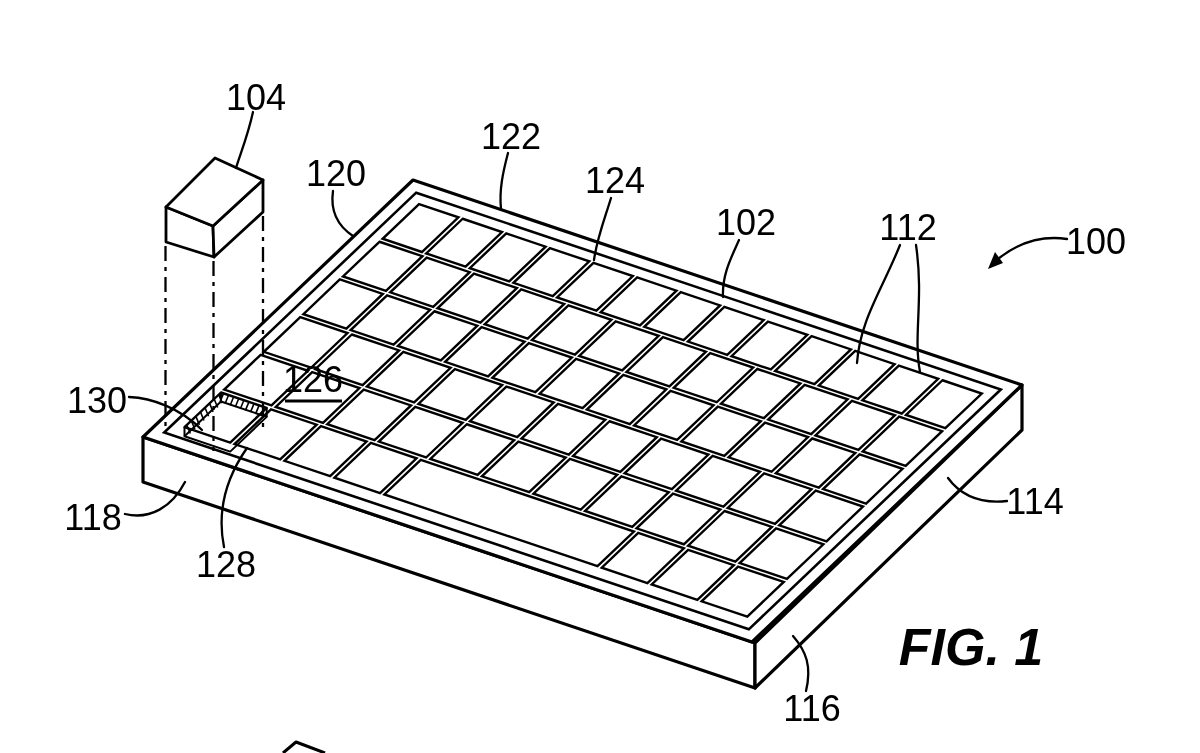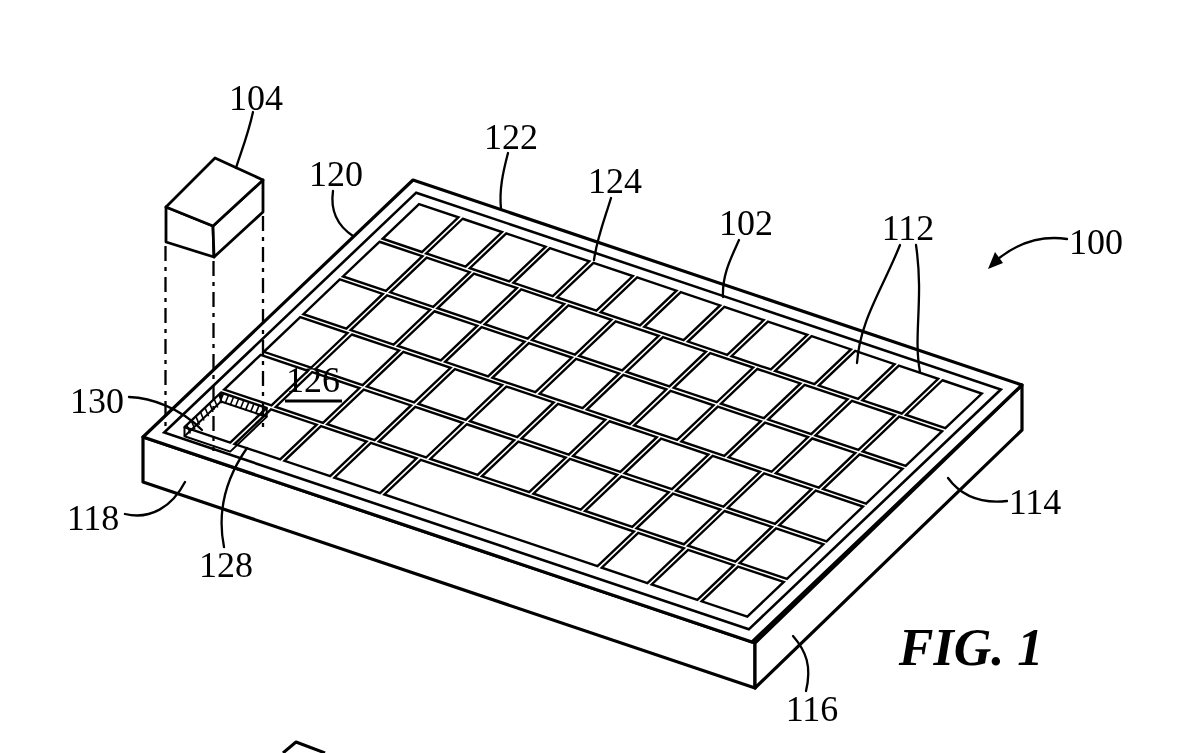--- a/index.html
+++ b/index.html
@@ -1,17 +1,17 @@
 <!DOCTYPE html>
 <html><head>
 <meta charset="utf-8">
 <style>
   html,body{margin:0;padding:0;background:#ffffff;}
   .page{position:relative;width:1200px;height:753px;background:#fff;overflow:hidden;
-        font-family:Liberation Serif, serif;}
+        font-family:Liberation Sans, sans-serif;}
   svg{display:block;}
   .face{fill:#ffffff;stroke:#000;stroke-width:3.2;stroke-linejoin:round;}
   .frame{fill:none;stroke:#000;stroke-width:2.6;}
   .key{fill:#ffffff;stroke:#000;stroke-width:2.4;stroke-linejoin:miter;}
   .boxface{fill:#ffffff;stroke:#000;stroke-width:2.8;stroke-linejoin:round;}
   .leader{fill:none;stroke:#000;stroke-width:2.3;stroke-linecap:round;}
   .dashdot{fill:none;stroke:#000;stroke-width:2.3;stroke-dasharray:15 6 4 6;}
   .wellline{fill:#ffffff;stroke:#000;stroke-width:2.4;stroke-linejoin:round;}
   .wellfloor{fill:none;stroke:#000;stroke-width:2;stroke-linejoin:round;}
   .hatch{stroke:#000;stroke-width:1.6;}

